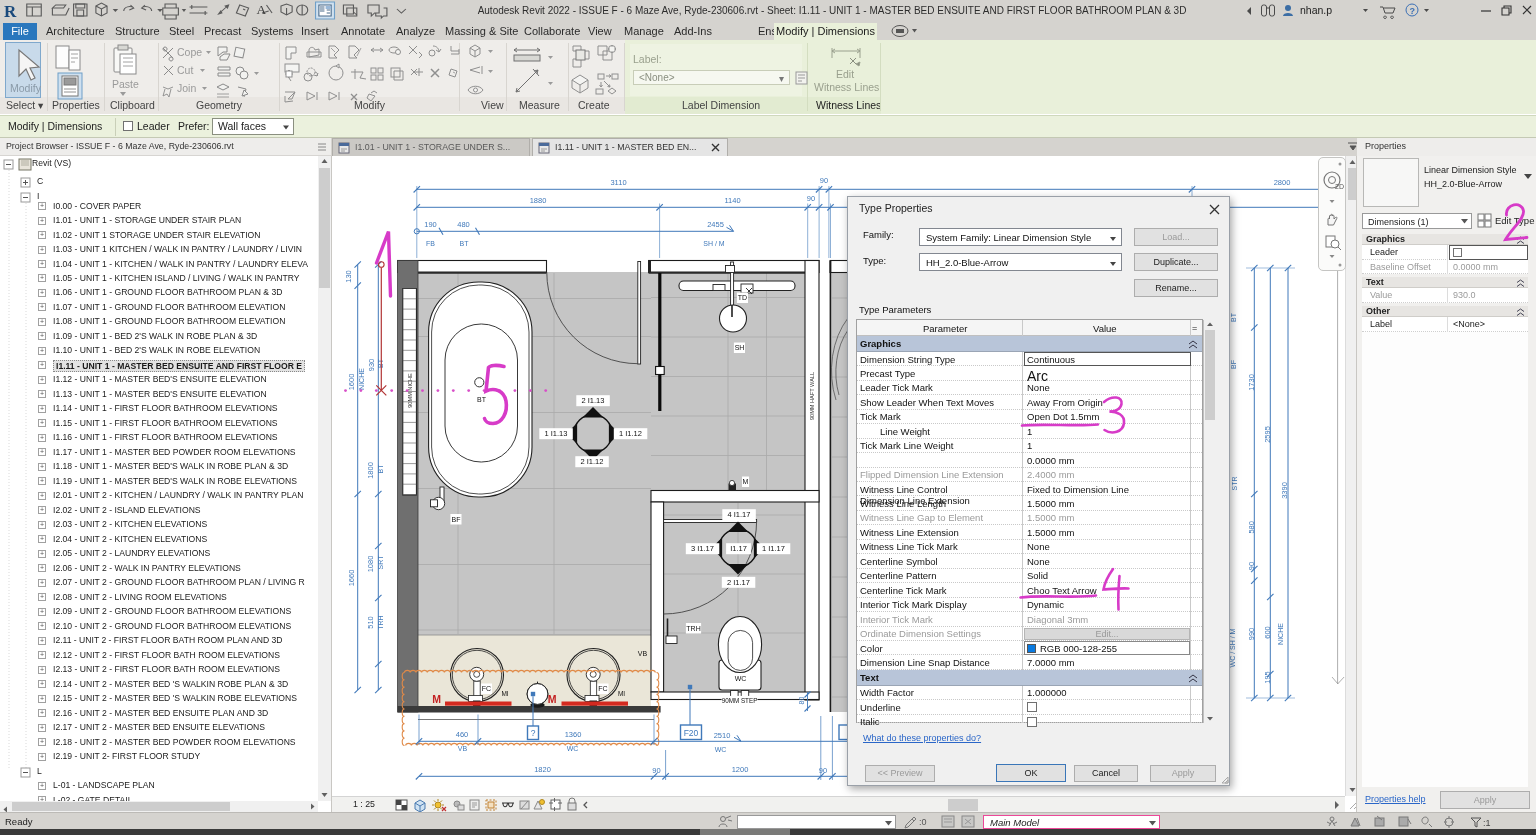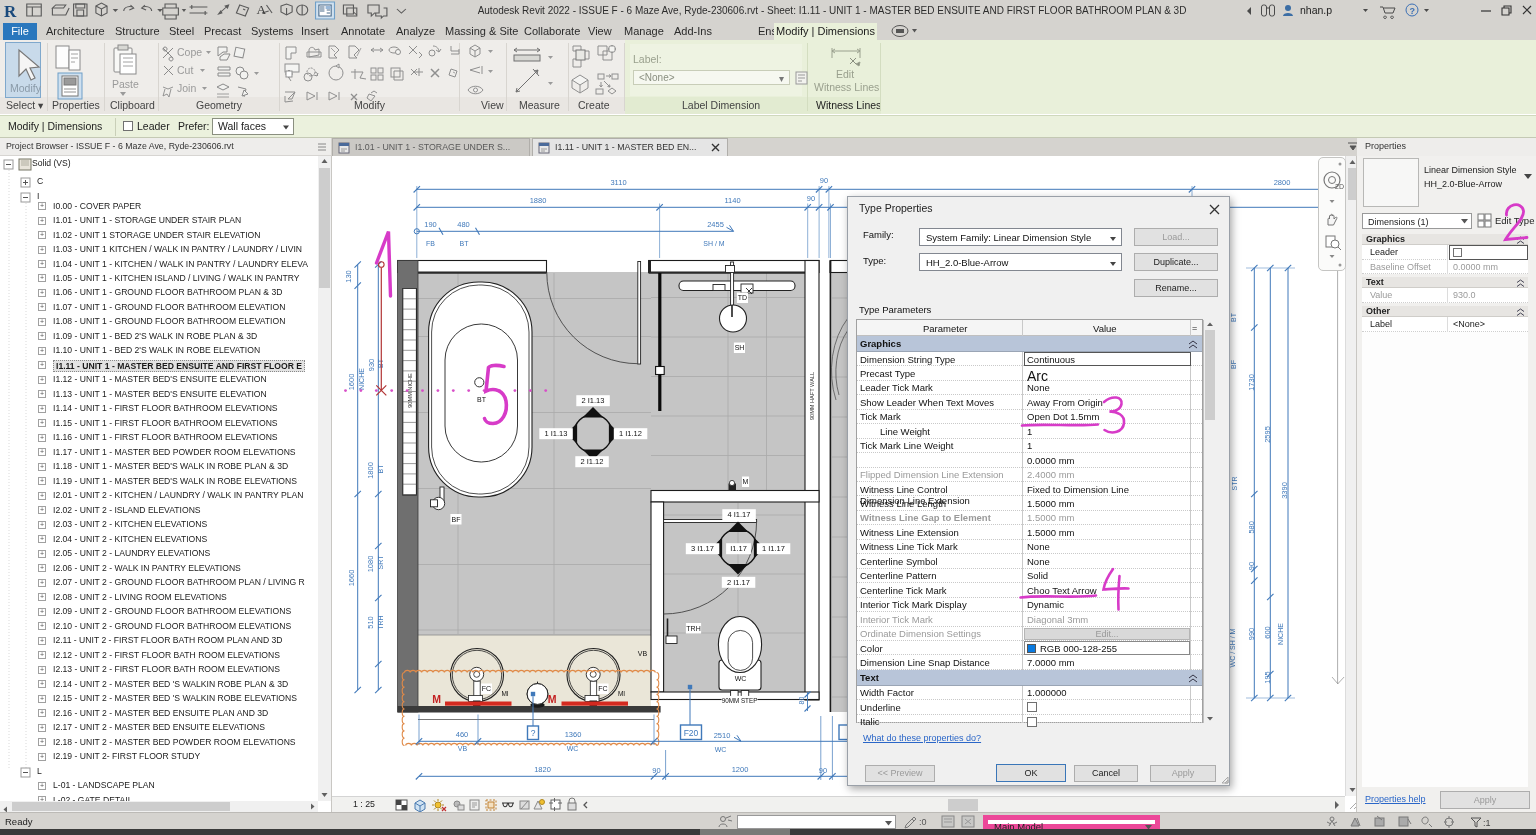--- a/index.html
+++ b/index.html
@@ -372,21 +372,21 @@
 <path d="M9 14v600" stroke="#c8c8c8" stroke-width="0.7" stroke-dasharray="1 2" fill="none"></path>
 <path d="M26 38v575" stroke="#c8c8c8" stroke-width="0.7" stroke-dasharray="1 2" fill="none"></path>
 </svg>
 <div class="trow" style="top:1px;">
       <svg width="30" height="14" style="position:absolute;left:3px;top:0">
         <rect x="1" y="3" width="9" height="9" fill="#fff" stroke="#999"></rect>
         <path d="M3 7.5h5" stroke="#555"></path>
         <rect x="16" y="2" width="12" height="11" fill="#e8e4da" stroke="#776"></rect>
         <path d="M18 4h8M18 6h8M18 8h8" stroke="#998" stroke-width="0.7"></path>
       </svg>
-      <span class="tx" style="left:32px;">Solid (VS)</span>
+      <span class="tx" style="left:32px;">Revit (VS)</span>
     </div>
 <div class="trow" style="top:19px;">
       <svg width="14" height="14" style="position:absolute;left:20px;top:0">
         <rect x="1" y="3" width="9" height="9" fill="#fff" stroke="#999"></rect>
         <path d="M3 7.5h5M5.5 5v5" stroke="#555"></path>
       </svg>
       <span class="tx" style="left:37px;">C</span>
     </div>
 <div class="trow" style="top:33.5px;">
       <svg width="14" height="14" style="position:absolute;left:20px;top:0">
@@ -1060,21 +1060,21 @@
 <div style="position:absolute;left:9px;top:270.6px;width:345px;height:14.45px;border-bottom:1px dotted #c9c9c9;"></div>
 <span style="position:absolute;left:12px;top:272.1px;font-size:9.5px;color:#9a9a9a;white-space:nowrap;">Flipped Dimension Line Extension</span>
 <span style="position:absolute;left:179px;top:272.1px;font-size:9.5px;color:#9a9a9a;white-space:nowrap;">2.4000 mm</span>
 <div style="position:absolute;left:9px;top:285.0px;width:345px;height:14.45px;border-bottom:1px dotted #c9c9c9;"></div>
 <span style="position:absolute;left:12px;top:286.5px;font-size:9.5px;color:#111;white-space:nowrap;">Witness Line Control</span>
 <span style="position:absolute;left:179px;top:286.5px;font-size:9.5px;color:#111;white-space:nowrap;">Fixed to Dimension Line</span>
 <div style="position:absolute;left:9px;top:299.5px;width:345px;height:14.45px;border-bottom:1px dotted #c9c9c9;"></div>
 <span style="position:absolute;left:12px;top:301.0px;font-size:9.5px;color:#111;white-space:nowrap;">Witness Line Length</span>
 <span style="position:absolute;left:179px;top:301.0px;font-size:9.5px;color:#111;white-space:nowrap;">1.5000 mm</span>
 <div style="position:absolute;left:9px;top:313.9px;width:345px;height:14.45px;border-bottom:1px dotted #c9c9c9;"></div>
-<span style="position:absolute;left:12px;top:315.4px;font-size:9.5px;color:#9a9a9a;white-space:nowrap;font-weight:bold;">Witness Line Gap to Element</span>
+<span style="position:absolute;left:12px;top:315.4px;font-size:9.5px;color:#9a9a9a;white-space:nowrap;">Witness Line Gap to Element</span>
 <span style="position:absolute;left:179px;top:315.4px;font-size:9.5px;color:#9a9a9a;white-space:nowrap;">1.5000 mm</span>
 <div style="position:absolute;left:9px;top:328.4px;width:345px;height:14.45px;border-bottom:1px dotted #c9c9c9;"></div>
 <span style="position:absolute;left:12px;top:329.9px;font-size:9.5px;color:#111;white-space:nowrap;">Witness Line Extension</span>
 <span style="position:absolute;left:179px;top:329.9px;font-size:9.5px;color:#111;white-space:nowrap;">1.5000 mm</span>
 <div style="position:absolute;left:9px;top:342.8px;width:345px;height:14.45px;border-bottom:1px dotted #c9c9c9;"></div>
 <span style="position:absolute;left:12px;top:344.3px;font-size:9.5px;color:#111;white-space:nowrap;">Witness Line Tick Mark</span>
 <span style="position:absolute;left:179px;top:344.3px;font-size:9.5px;color:#111;white-space:nowrap;">None</span>
 <div style="position:absolute;left:9px;top:357.3px;width:345px;height:14.45px;border-bottom:1px dotted #c9c9c9;"></div>
 <span style="position:absolute;left:12px;top:358.8px;font-size:9.5px;color:#111;white-space:nowrap;">Centerline Symbol</span>
 <span style="position:absolute;left:179px;top:358.8px;font-size:9.5px;color:#111;white-space:nowrap;">None</span>
@@ -1147,21 +1147,21 @@
 <svg width="30" height="16" style="position:absolute;left:903px;top:1px">
       <path d="M3 11l6-6 2 2-6 6-3 1zM9 5l2-2 2 2-2 2z" fill="none" stroke="#777"></path>
       <text x="16" y="11" font-size="9" fill="#555">:0</text>
     </svg>
 <svg width="40" height="16" style="position:absolute;left:941px;top:1px">
       <rect x="1" y="2" width="12" height="11" fill="#c8c8c6" stroke="#888"></rect>
       <path d="M3 5h8M3 8h8" stroke="#999"></path>
       <rect x="21" y="2" width="12" height="11" fill="#c8c8c6" stroke="#888"></rect>
       <path d="M24 5l6 5M30 5l-6 5" stroke="#999"></path>
     </svg>
-<div style="position:absolute;left:983px;top:1.5px;width:177px;height:14px;background:#fff;border:5px solid #ec4899;">
+<div style="position:absolute;left:983px;top:1.5px;width:177px;height:14px;background:#fff;border:1px solid #ec4899;font-style:italic;">
       <span style="position:absolute;left:6px;top:1px;font-size:9.5px;color:#222;">Main Model</span>
       <svg width="13" height="13" style="position:absolute;right:0;top:0">
         <path d="M3 5l7 0-3.5 4.5z" fill="#555"></path>
       </svg>
     </div>
 <svg width="170" height="16" style="position:absolute;left:1325px;top:1px">
 <g stroke="#787878" fill="none">
 <circle cx="7" cy="5" r="2"></circle>
         <path d="M4 12l3-5 3 5M2 8l4 2M12 8l-4 2"></path>
 <g transform="translate(24,0)">

